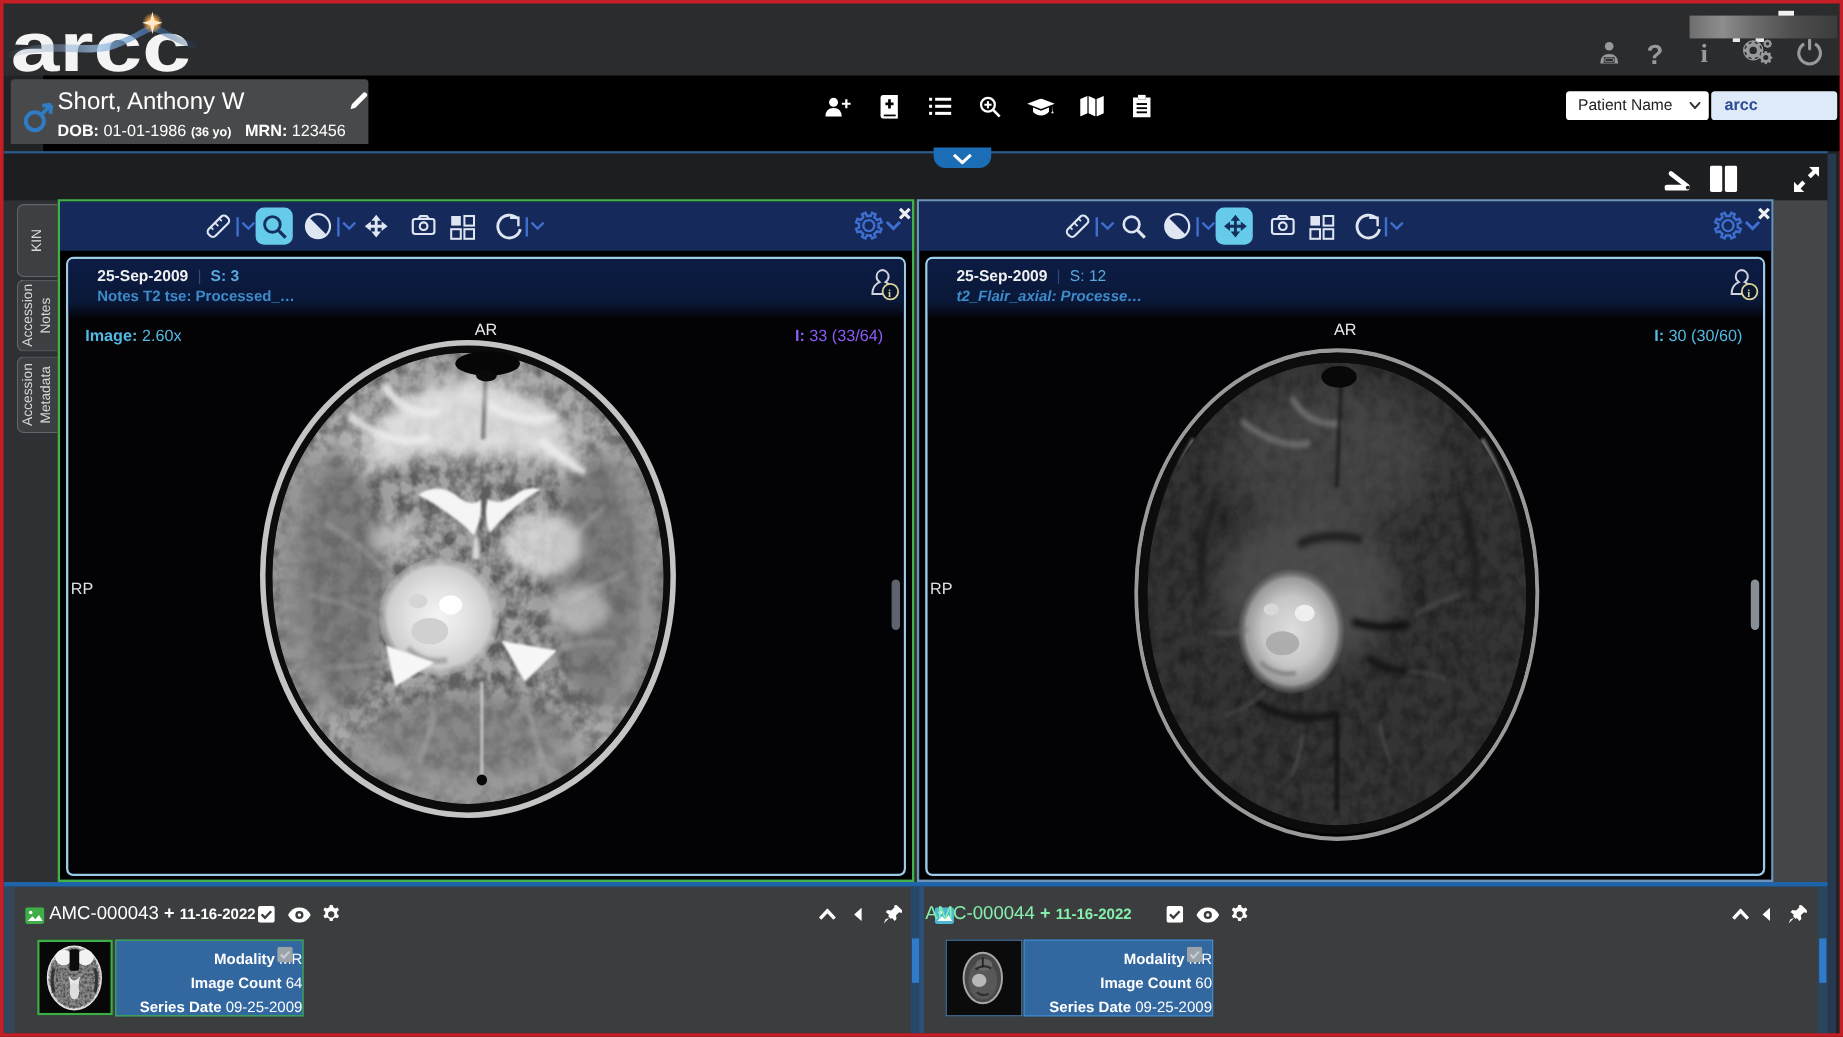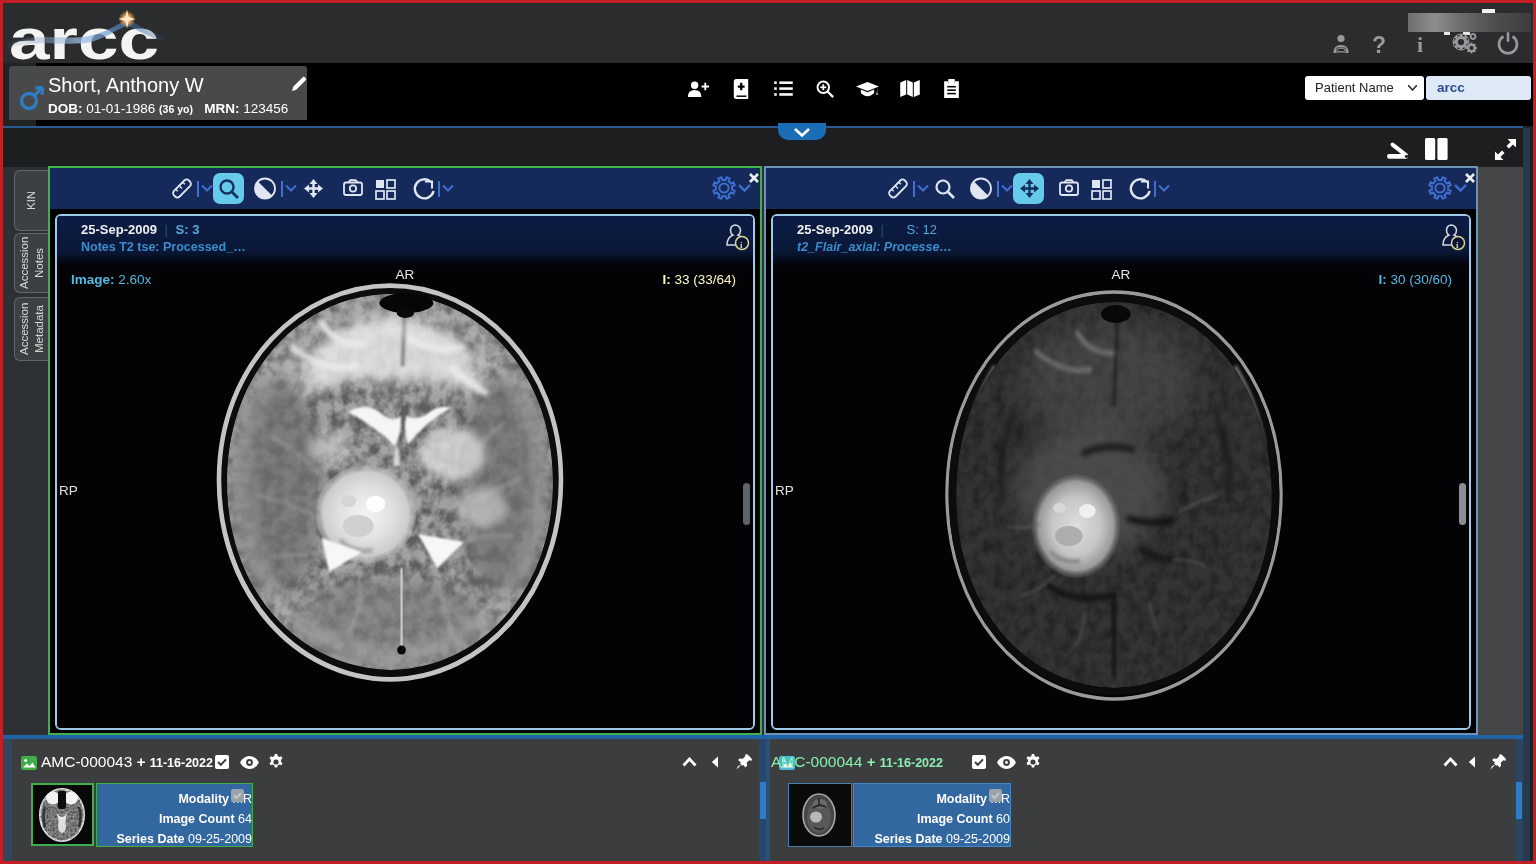--- a/index.html
+++ b/index.html
@@ -339,21 +339,21 @@
       <div class="vpovl" style="background:linear-gradient(#0c1c44 0%, #0a1838 70%, rgba(5,10,25,0) 100%); position:absolute; left:0; top:0; width:100%; height:50px;"></div>
       <div class="abs" style="left:24px; top:6px; color:#f0f0f0; font-size:13px; font-weight:bold;">25-Sep-2009 <span style="color:#2c4a7c; font-weight:normal; padding:0 4px;">|</span> <span style="color:#5aa7dd; font-weight:bold;">S: 3</span></div>
       <div class="abs" style="left:24px; top:24px; color:#3d8bca; font-size:12.5px; font-weight:bold;">Notes T2 tse: Processed_…</div>
       <svg class="abs" style="left:668px; top:7px;" width="26" height="28" viewBox="0 0 26 28">
         <path d="M10 2 a5.5 5.5 0 0 1 5.5 5.5 a5.5 5.5 0 0 1 -2.5 4.6 q6 2.5 6 9.9 h-17 q0 -7.4 6 -9.9 a5.5 5.5 0 0 1 -2.5 -4.6 A5.5 5.5 0 0 1 10 2 Z" fill="none" stroke="#cfd4de" stroke-width="1.6"></path>
         <circle cx="17" cy="20" r="6.5" fill="#0a1530" stroke="#d8d29a" stroke-width="1.5"></circle>
         <text x="15" y="24.5" font-size="9" font-weight="bold" fill="#d8d29a" font-family="Liberation Serif">i</text>
       </svg>
       <div class="abs" style="left:14px; top:56px; font-size:13.5px; color:#54b9e2;"><b>Image:</b> 2.60x</div>
       <div class="abs" style="left:0; top:51px; width:100%; text-align:center; color:#e8e8e8; font-size:13.5px;">AR</div>
-      <div class="abs" style="right:17px; top:56px; font-size:13.5px; color:#fef9c3;"><b>I:</b> 33 (33/64)</div>
+      <div class="abs" style="right:17px; top:56px; font-size:13.5px; color:#8b5cf6;"><b>I:</b> 33 (33/64)</div>
       <div class="abs" style="left:2px; top:267px; color:#e0e0e0; font-size:13.5px;">RP</div>
       <div class="abs" style="left:686px; top:267px; width:7px; height:42px; background:#5d6470; border-radius:4px;"></div>
     </div>
   </div>
   <div class="vp" id="vpR">
     <div class="vptb">
       <svg width="710" height="41" viewBox="0 0 710 41">
         <rect x="247" y="5" width="31" height="31" rx="7" fill="#66cbea"></rect>
         <g class="tbi">
           <g transform="translate(132,20.5) rotate(-45)">
@@ -464,21 +464,21 @@
             <path d="M300 430 q8 -16 10 -34"></path>
             <path d="M390 420 q-8 -18 -10 -34"></path>
             <path d="M440 350 q-20 -8 -36 -6"></path>
             <path d="M452 280 q-22 6 -40 16"></path>
           </g>
         </g>
         <ellipse cx="343" cy="98" rx="16" ry="9" fill="#080808"></ellipse>
         </g>
       </svg>
       <div class="vpovl" style="background:linear-gradient(#0c1c44 0%, #0a1838 70%, rgba(5,10,25,0) 100%); position:absolute; left:0; top:0; width:100%; height:50px;"></div>
-      <div class="abs" style="left:24px; top:6px; color:#f0f0f0; font-size:13px; font-weight:bold;">25-Sep-2009 <span style="color:#2c4a7c; font-weight:normal; padding:0 4px;">|</span> <span style="color:#5aa7dd; font-weight:normal;margin-left:15px;">S: 12</span></div>
+      <div class="abs" style="left:24px; top:6px; color:#f0f0f0; font-size:13px; font-weight:bold;">25-Sep-2009 <span style="color:#2c4a7c; font-weight:normal; padding:0 4px;">|</span> <span style="color:#5aa7dd; font-weight:normal;">S: 12</span></div>
       <div class="abs" style="left:24px; top:24px; color:#3d8bca; font-size:12.5px; font-weight:bold;font-style:italic;">t2_Flair_axial: Processe…</div>
       <svg class="abs" style="left:668px; top:7px;" width="26" height="28" viewBox="0 0 26 28">
         <path d="M10 2 a5.5 5.5 0 0 1 5.5 5.5 a5.5 5.5 0 0 1 -2.5 4.6 q6 2.5 6 9.9 h-17 q0 -7.4 6 -9.9 a5.5 5.5 0 0 1 -2.5 -4.6 A5.5 5.5 0 0 1 10 2 Z" fill="none" stroke="#cfd4de" stroke-width="1.6"></path>
         <circle cx="17" cy="20" r="6.5" fill="#0a1530" stroke="#d8d29a" stroke-width="1.5"></circle>
         <text x="15" y="24.5" font-size="9" font-weight="bold" fill="#d8d29a" font-family="Liberation Serif">i</text>
       </svg>
       <div class="abs" style="left:0; top:51px; width:100%; text-align:center; color:#e8e8e8; font-size:13.5px;">AR</div>
       <div class="abs" style="right:17px; top:56px; font-size:13.5px; color:#54b9e2;"><b>I:</b> 30 (30/60)</div>
       <div class="abs" style="left:2px; top:267px; color:#e0e0e0; font-size:13.5px;">RP</div>
       <div class="abs" style="left:686px; top:267px; width:7px; height:42px; background:#878e96; border-radius:4px;"></div>

